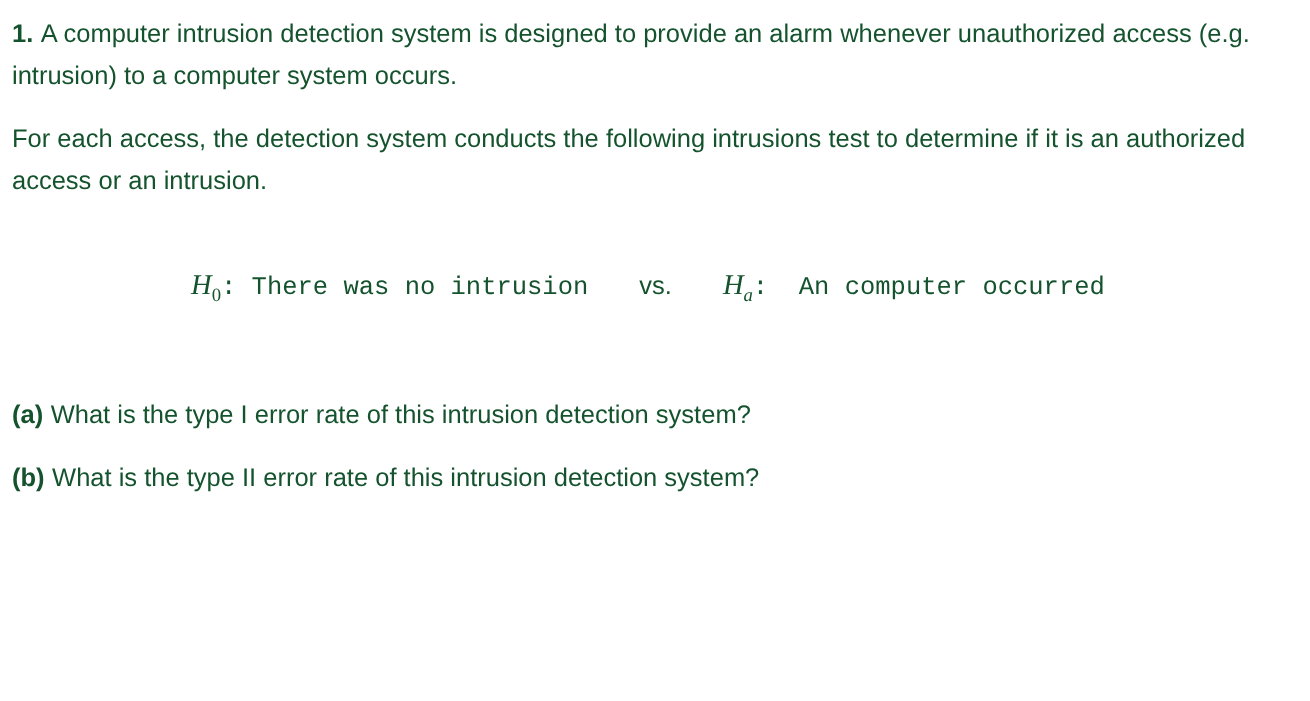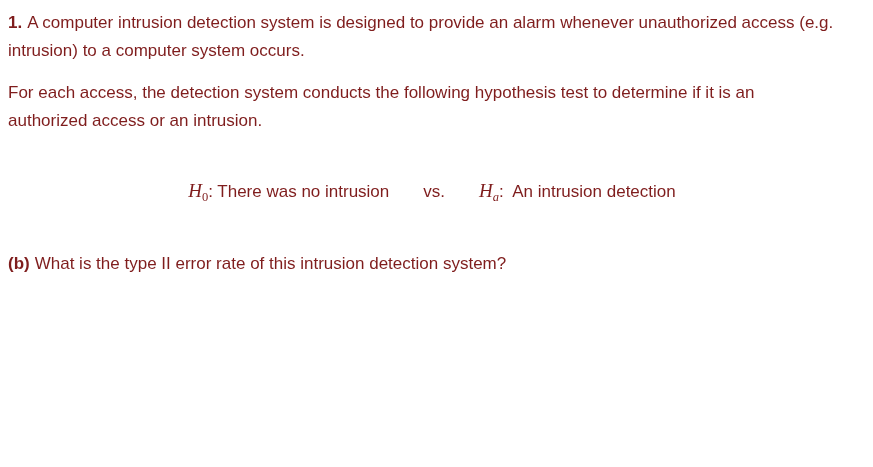--- a/index.html
+++ b/index.html
@@ -7,21 +7,21 @@
     padding: 0;
     background: #ffffff;
   }
   .page {
     position: relative;
     width: 845px;
     height: 467px;
     box-sizing: border-box;
     padding: 9px 8px 0 8px;
     background: #ffffff;
-    color: #7f1d1d;
+    color: #14532d;
     font-family: "Liberation Sans", sans-serif;
     font-size: 17px;
     line-height: 28px;
     overflow: hidden;
   }
   .para {
     margin: 0 0 14px 0;
   }
   .bold-label {
     font-weight: bold;
@@ -41,43 +41,45 @@
     font-family: "Liberation Serif", serif;
     font-size: 12.5px;
     vertical-align: sub;
     line-height: 0;
   }
   .math-sub.italic {
     font-style: italic;
   }
   .hyp-statement {
     white-space: pre-wrap;
+    font-family: Liberation Mono, monospace;
   }
   .vs-label {
     display: inline-block;
     margin: 0 34px;
   }
   .question {
     margin: 0 0 14px 0;
   }
   .question.first {
     margin-top: 28px;
   }
 </style>
 </head>
 <body>
 
 <div class="page">
 
   <p class="para"><span class="bold-label">1.</span><span>A computer intrusion detection system is designed to provide an alarm whenever unauthorized access (e.g. intrusion) to a computer system occurs.</span></p>
 
-  <p class="para"><span>For each access, the detection system conducts the following hypothesis test to determine if it is an authorized access or an intrusion.</span></p>
+  <p class="para"><span>For each access, the detection system conducts the following intrusions test to determine if it is an authorized access or an intrusion.</span></p>
 
   <div class="hyp-line">
-    <span><span class="math-var">H</span><span class="math-sub">0</span><span class="hyp-statement">: There was no intrusion</span></span><span class="vs-label">vs.</span><span><span class="math-var">H</span><span class="math-sub italic">a</span><span class="hyp-statement">:  An intrusion detection</span></span>
+    <span><span class="math-var">H</span><span class="math-sub">0</span><span class="hyp-statement">: There was no intrusion</span></span><span class="vs-label">vs.</span><span><span class="math-var">H</span><span class="math-sub italic">a</span><span class="hyp-statement">:  An computer occurred</span></span>
   </div>
 
 
 
+  <p class="question first"><span class="bold-label">(a)</span><span>What is the type I error rate of this intrusion detection system?</span></p>
 
   <p class="question"><span class="bold-label">(b)</span><span>What is the type II error rate of this intrusion detection system?</span></p>
 
 </div>
 
 </body></html>

